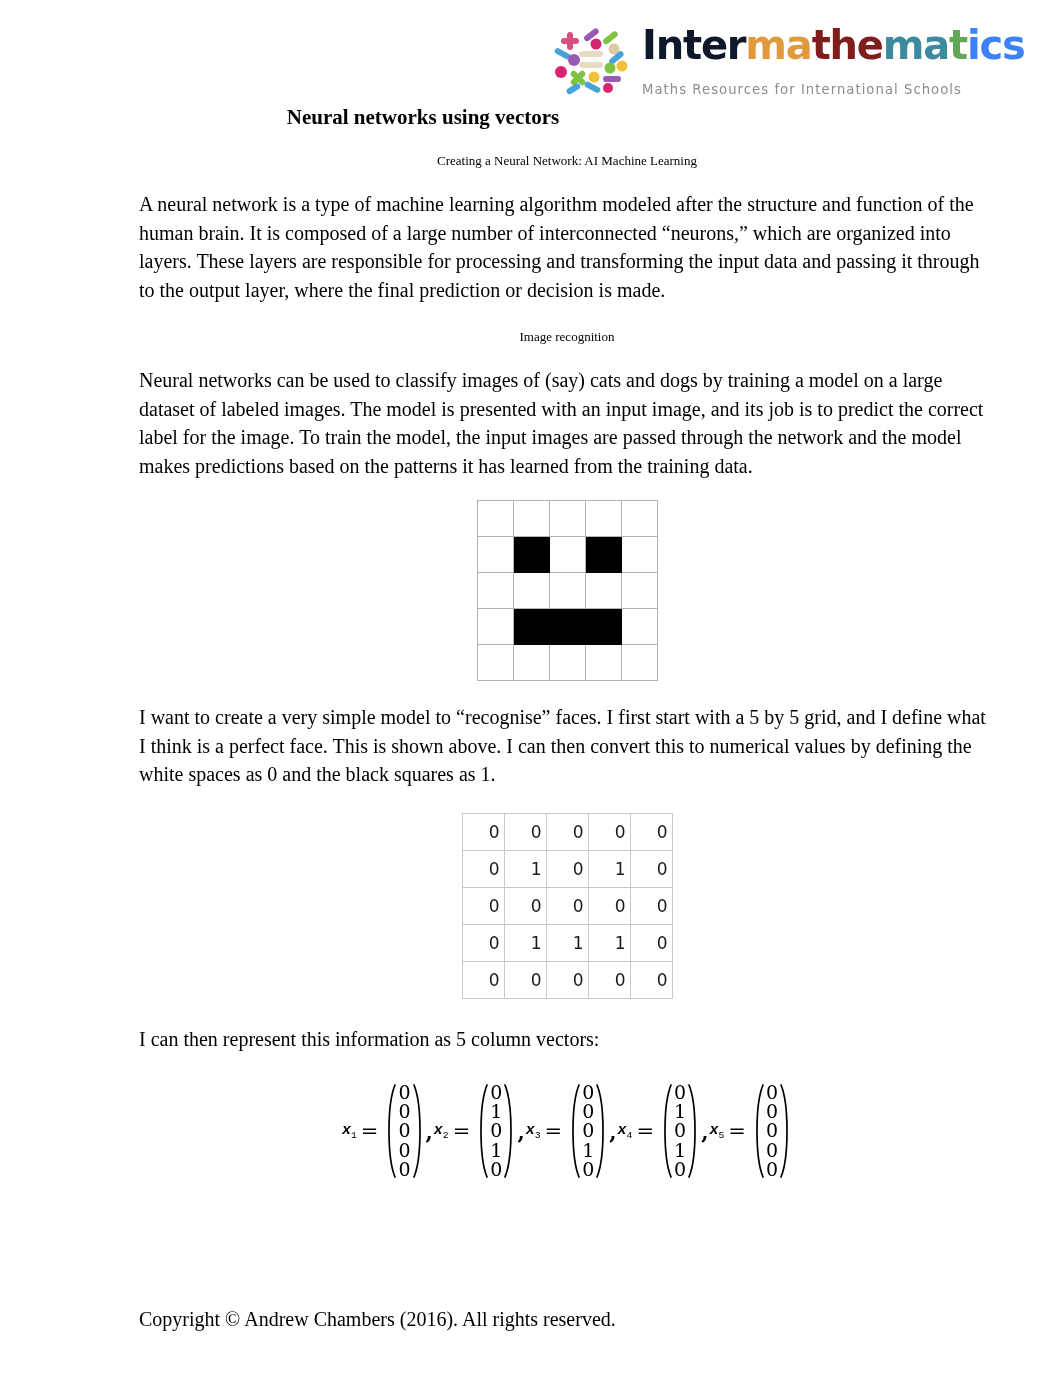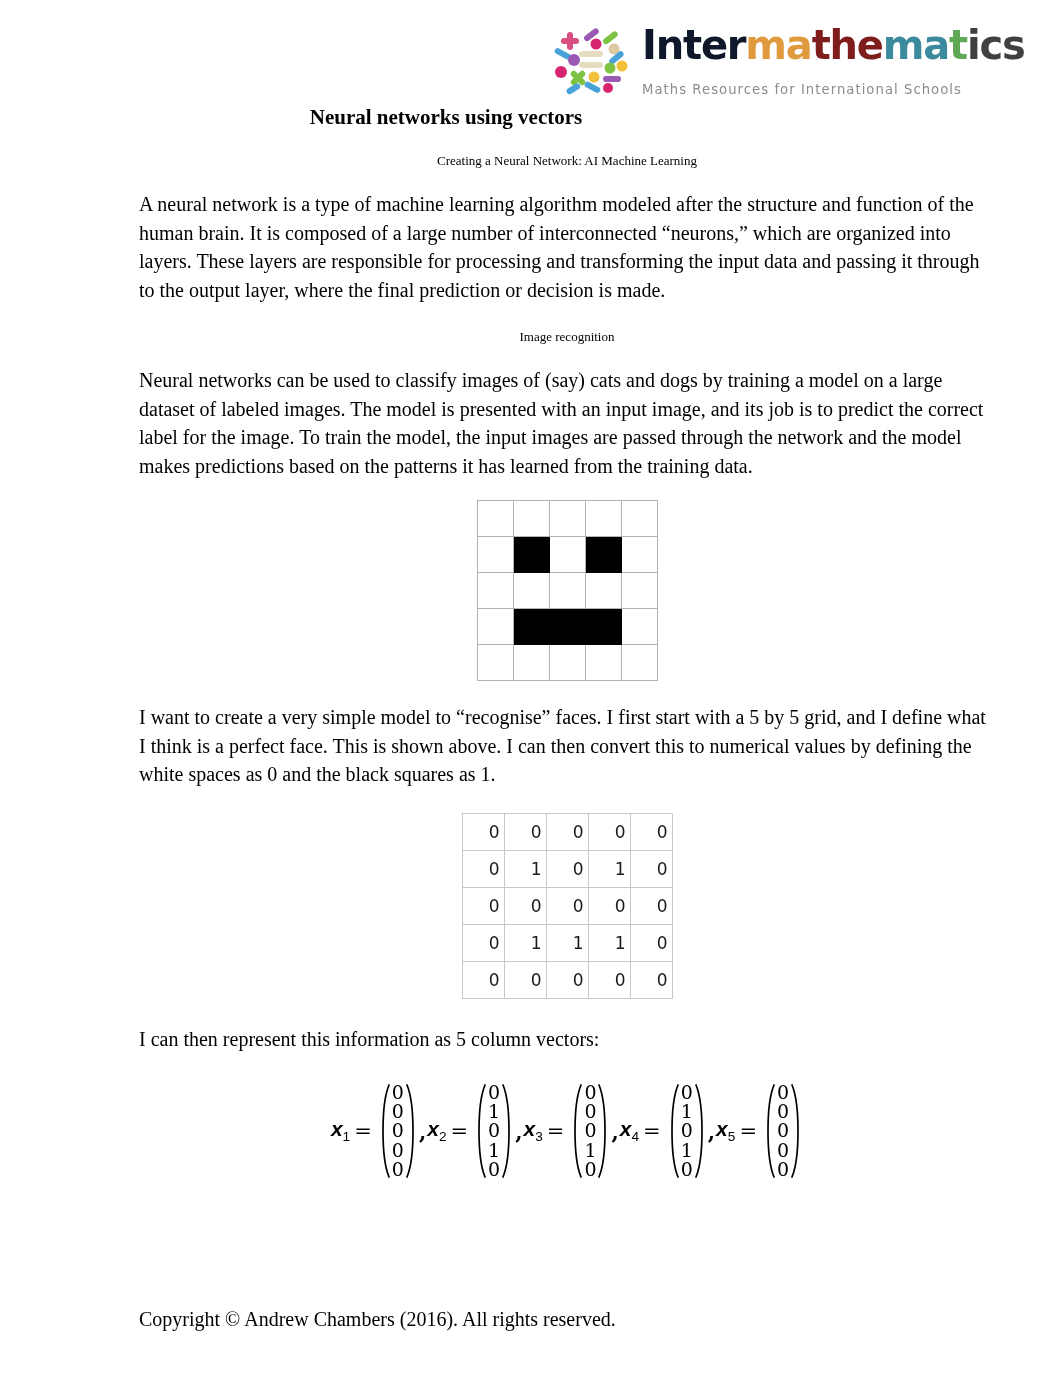--- a/index.html
+++ b/index.html
@@ -58,21 +58,20 @@
   
   .doc-title {
     position: absolute;
     top: 104px;
     left: 0;
     width: 846px;
     text-align: center;
     font-size: 21px;
     font-weight: bold;
     line-height: 26px;
-    padding-left: 23px;
   }
 
   .content {
     position: absolute;
     left: 139px;
     top: 148px;
     width: 856px;
   }
 
   h2.section-head {
@@ -140,24 +139,24 @@
     display: flex;
     justify-content: center;
     align-items: center;
     margin: 30px 0 0 0;
   }
   .vec-item {
     display: flex;
     align-items: center;
   }
   .vec-label {
-    font-family: Liberation Sans, sans-serif;
+    font-family: Liberation Mono, monospace;
     font-style: italic;
     font-weight: bold;
-    font-size: 21px;
+    font-size: 15px;
     padding-right: 2px;
   }
   .vec-label sub {
     font-style: normal;
     font-weight: normal;
     font-size: 0.65em;
   }
   .vec-eq {
     font-family: "DejaVu Serif", "Liberation Serif", serif;
     font-size: 21px;
@@ -246,21 +245,21 @@
 
       <rect x="36" y="62" width="17" height="6" rx="3" fill="#4aa3d8" transform="rotate(28 44 65)"></rect>
 
       <circle cx="60" cy="66" r="5" fill="#d6246e"></circle>
 
       <rect x="18" y="64" width="15" height="6" rx="3" fill="#4aa3d8" transform="rotate(-32 25 67)"></rect>
     </svg>
   </div>
   <div class="logo-text-wrap">
     <div class="logo-word">
-      <span style="color:#0f172a">Inter</span><span style="color:#e09a3e">ma</span><span style="color:#7f1d1d">the</span><span style="color:#3b8a9e">ma</span><span style="color:#5fa855">t</span><span style="color:#404040">ics</span>
+      <span style="color:#0f172a">Inter</span><span style="color:#e09a3e">ma</span><span style="color:#7f1d1d">the</span><span style="color:#3b8a9e">ma</span><span style="color:#5fa855">t</span><span style="color:#3b82f6">ics</span>
     </div>
     <div class="logo-tagline">Maths Resources for International Schools</div>
   </div>
 </div>
 
 <div class="doc-title">Neural networks using vectors</div>
 
 <div class="content">
 
   <h2 class="section-head">Creating a Neural Network: AI Machine Learning</h2>

